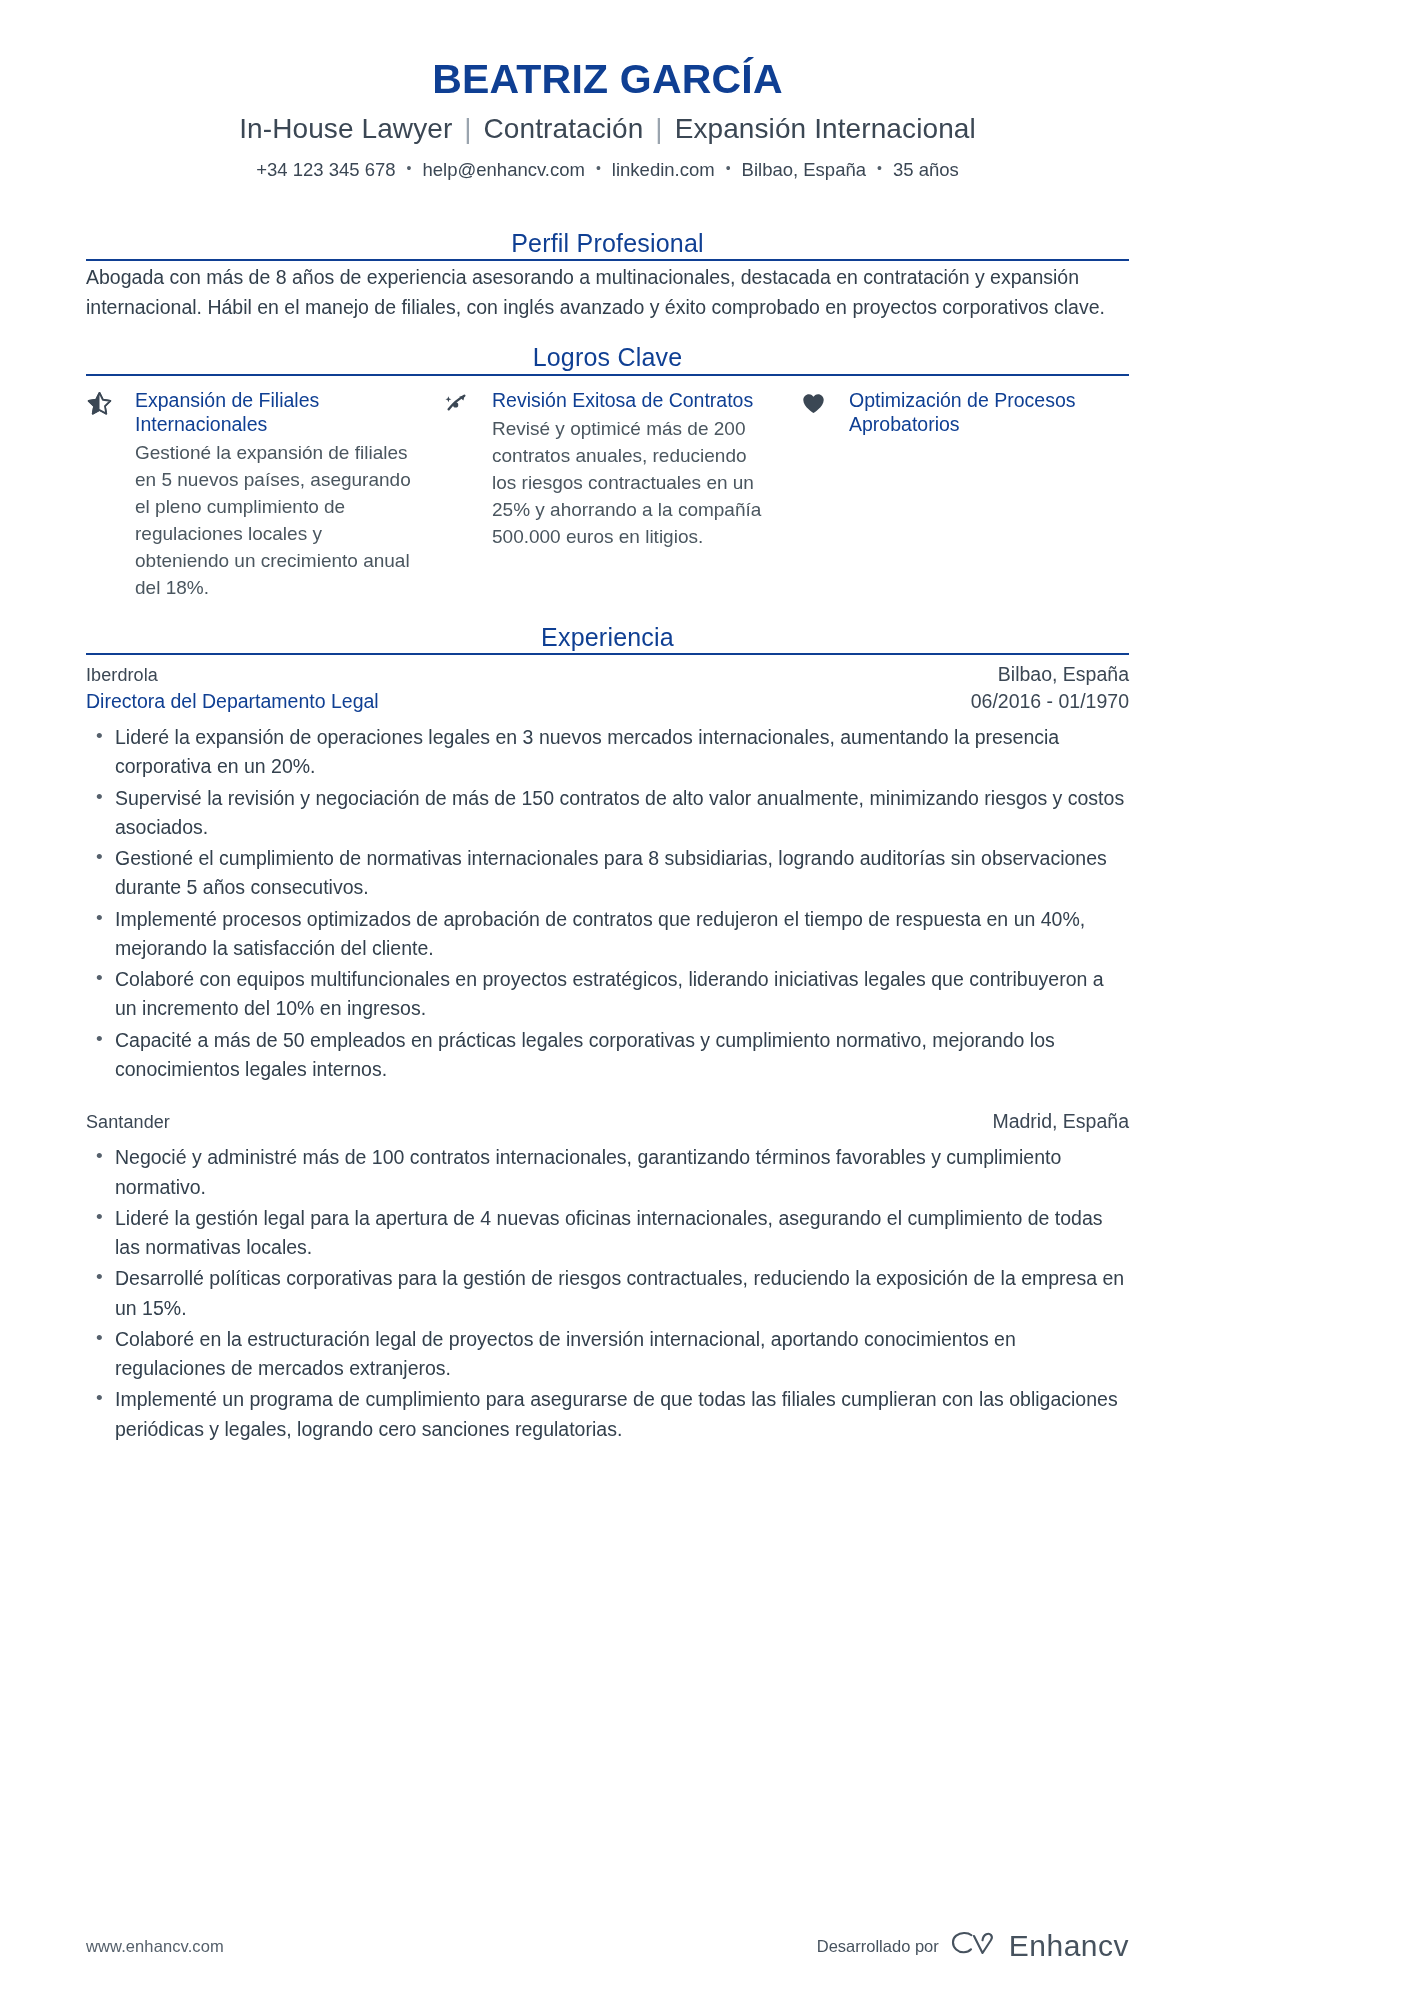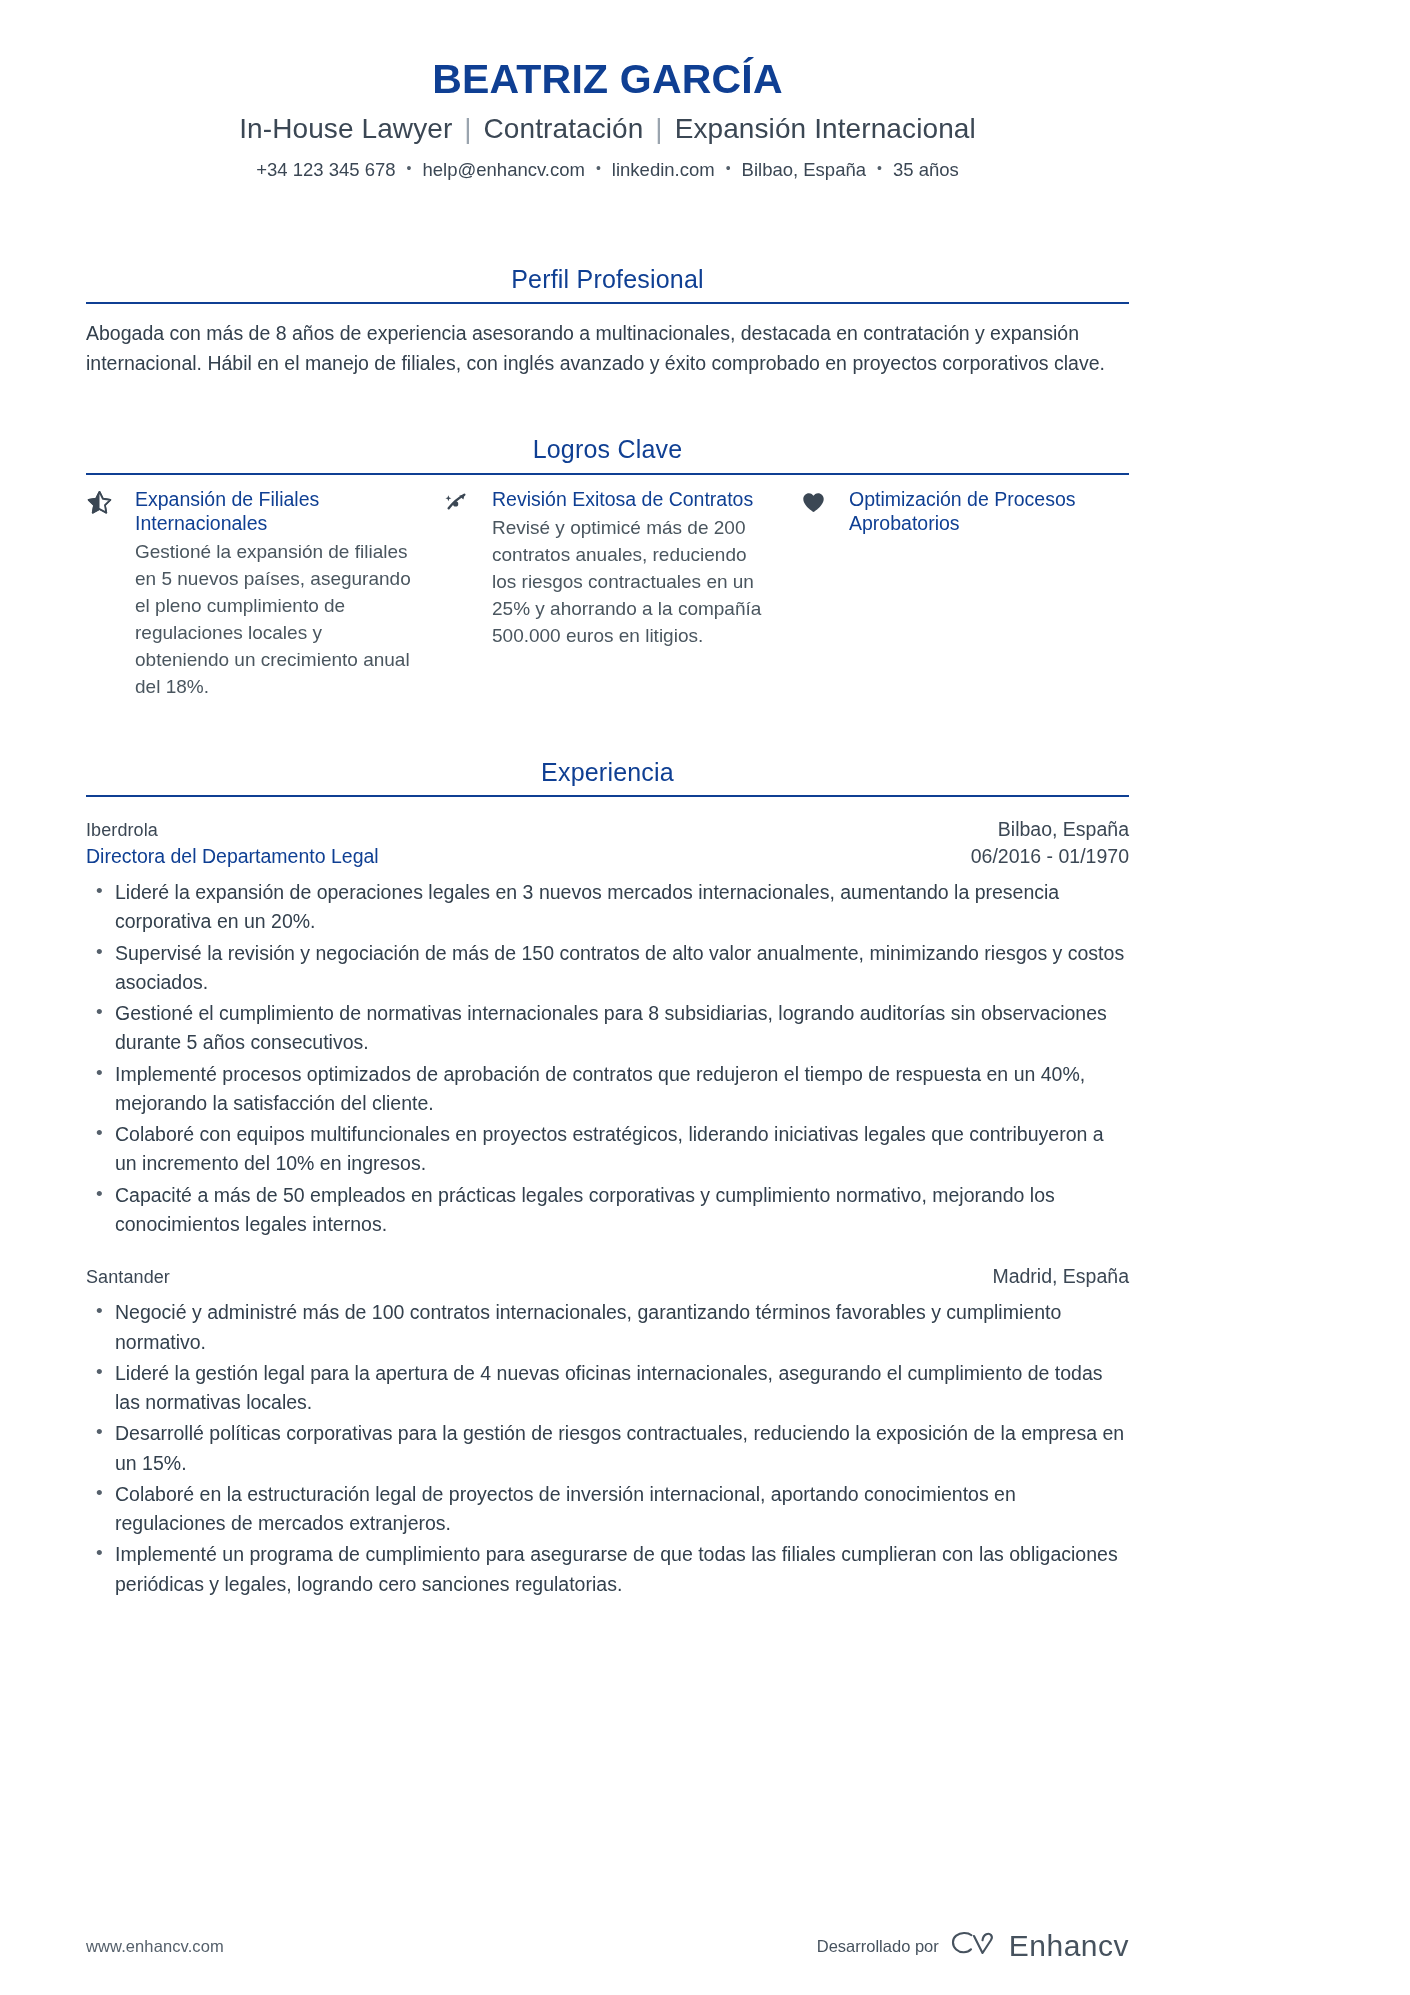--- a/index.html
+++ b/index.html
@@ -74,30 +74,28 @@
 
   
   .section { margin-top: 20px; }
 
   .section-title {
     text-align: center;
     font-size: 25px;
     font-weight: 400;
     color: #0f3f93;
     letter-spacing: 0.2px;
-    padding-bottom: 7px;
     line-height: 1.25;
-    margin-top: 36px;
   }
   .section-rule {
     border-bottom: 2.2px solid #0f3f93;
     width: 100%;
   }
 
-  .section-body { padding-top: 15px; }
+  .section-body { padding-top: 2px; }
 
   
   .summary-text {
     font-size: 19.5px;
     line-height: 1.52;
     color: #33404d;
     text-align: left;
   }
 
   

